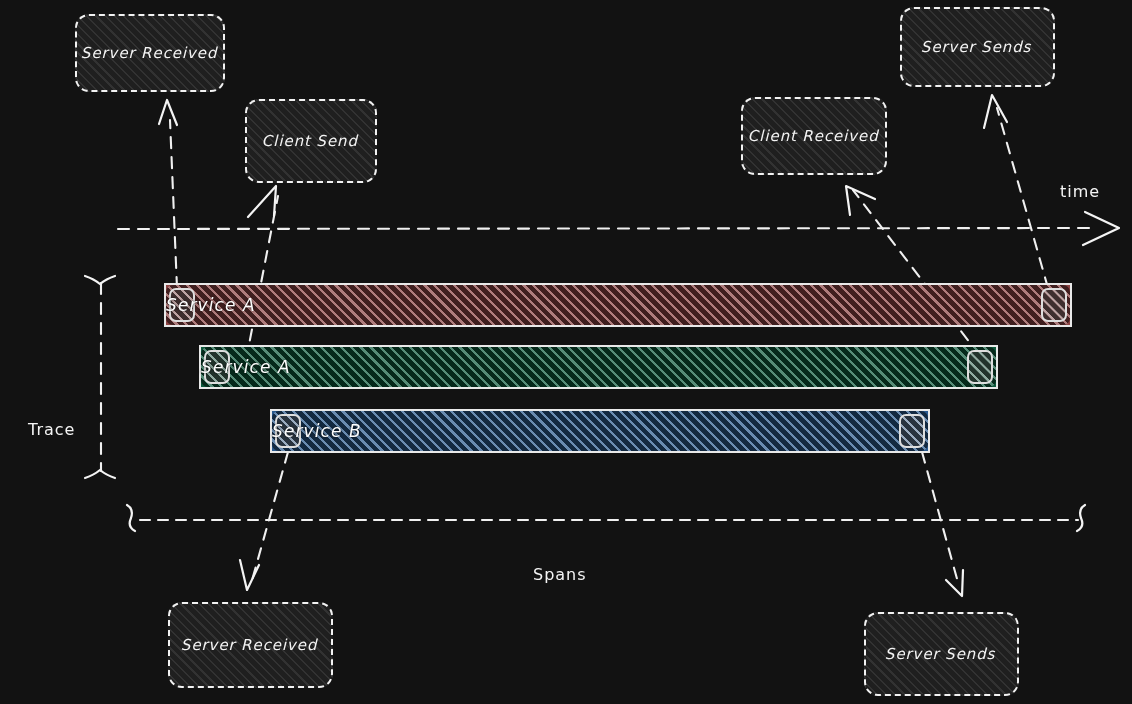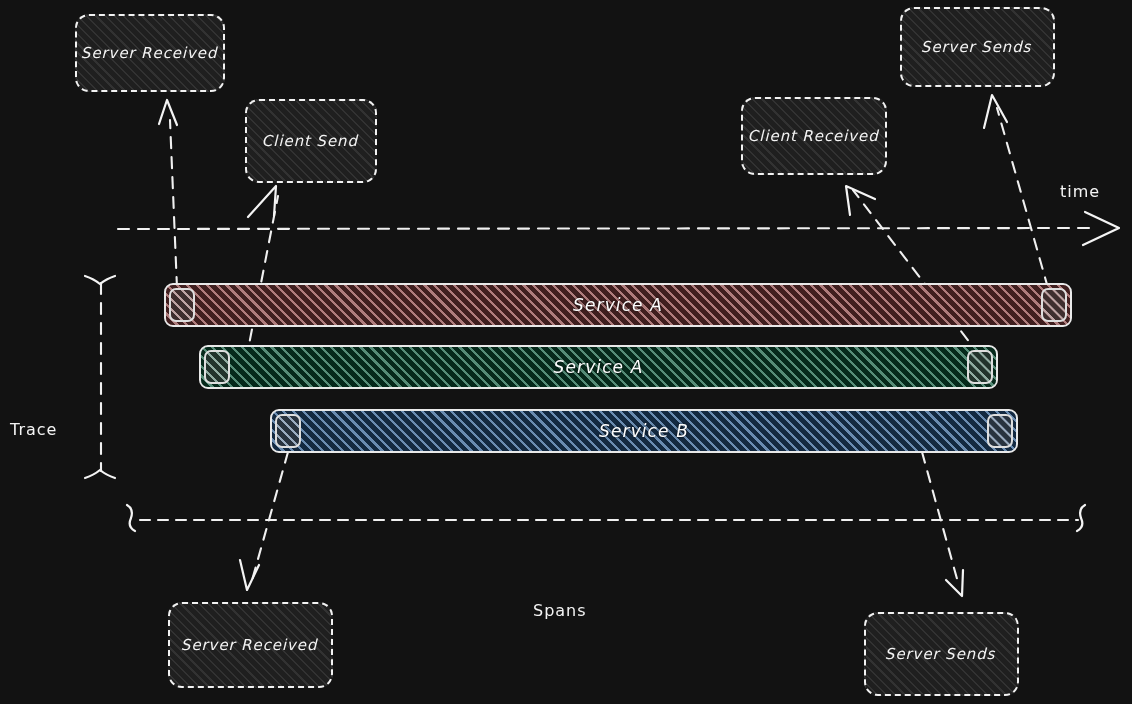--- a/index.html
+++ b/index.html
@@ -47,25 +47,24 @@
     font-family: "DejaVu Sans", sans-serif;
     font-style: italic;
     white-space: nowrap;
     transform: skewX(-3deg);
   }
 
   
   .span-bar {
     position: absolute;
     border: 2px solid #e9e9e9;
-    border-radius: 9px;
+    border-radius: 0;
     box-sizing: border-box;
     display: flex;
     align-items: center;
-    justify-content: center;
   }
   .span-bar .bar-lbl {
     color: #fdfdfd;
     font-size: 17px;
     letter-spacing: 1.1px;
     font-family: "DejaVu Sans", sans-serif;
     font-style: italic;
     white-space: nowrap;
     position: relative;
     z-index: 3;
@@ -183,21 +182,21 @@
     <span class="bar-lbl">Service A</span>
   </div>
 
   <div class="span-bar" style="left:199px; top:345px; width:799px; height:44px; background:#0d5a3c;">
     <div class="hatch"></div>
     <div class="cap left"></div>
     <div class="cap right"></div>
     <span class="bar-lbl">Service A</span>
   </div>
 
-  <div class="span-bar" style="left:270px; top:409px; width:748px; height:44px; background:#2a5a8f;">
+  <div class="span-bar" style="left:270px; top:409px; width:660px; height:44px; background:#2a5a8f;">
     <div class="hatch"></div>
     <div class="cap left"></div>
     <div class="cap right"></div>
     <span class="bar-lbl">Service B</span>
   </div>
 
   <div class="anno-box" style="left:75px; top:14px; width:150px; height:78px;">
     <span class="lbl">Server Received</span>
   </div>
 
@@ -216,17 +215,17 @@
   <div class="anno-box" style="left:168px; top:602px; width:165px; height:86px;">
     <span class="lbl">Server Received</span>
   </div>
 
   <div class="anno-box" style="left:864px; top:612px; width:155px; height:84px;">
     <span class="lbl">Server Sends</span>
   </div>
 
   <div class="free-text" style="left:1060px; top:182px;">time</div>
 
-  <div class="free-text" style="left:10px; top:420px;">Trace</div>
-
-  <div class="free-text" style="left:533px; top:565px;margin-top:36px;">Spans</div>
+  <div class="free-text" style="left:28px; top:420px;">Trace</div>
+
+  <div class="free-text" style="left:533px; top:565px;">Spans</div>
 
 </div>
 
 </body></html>

